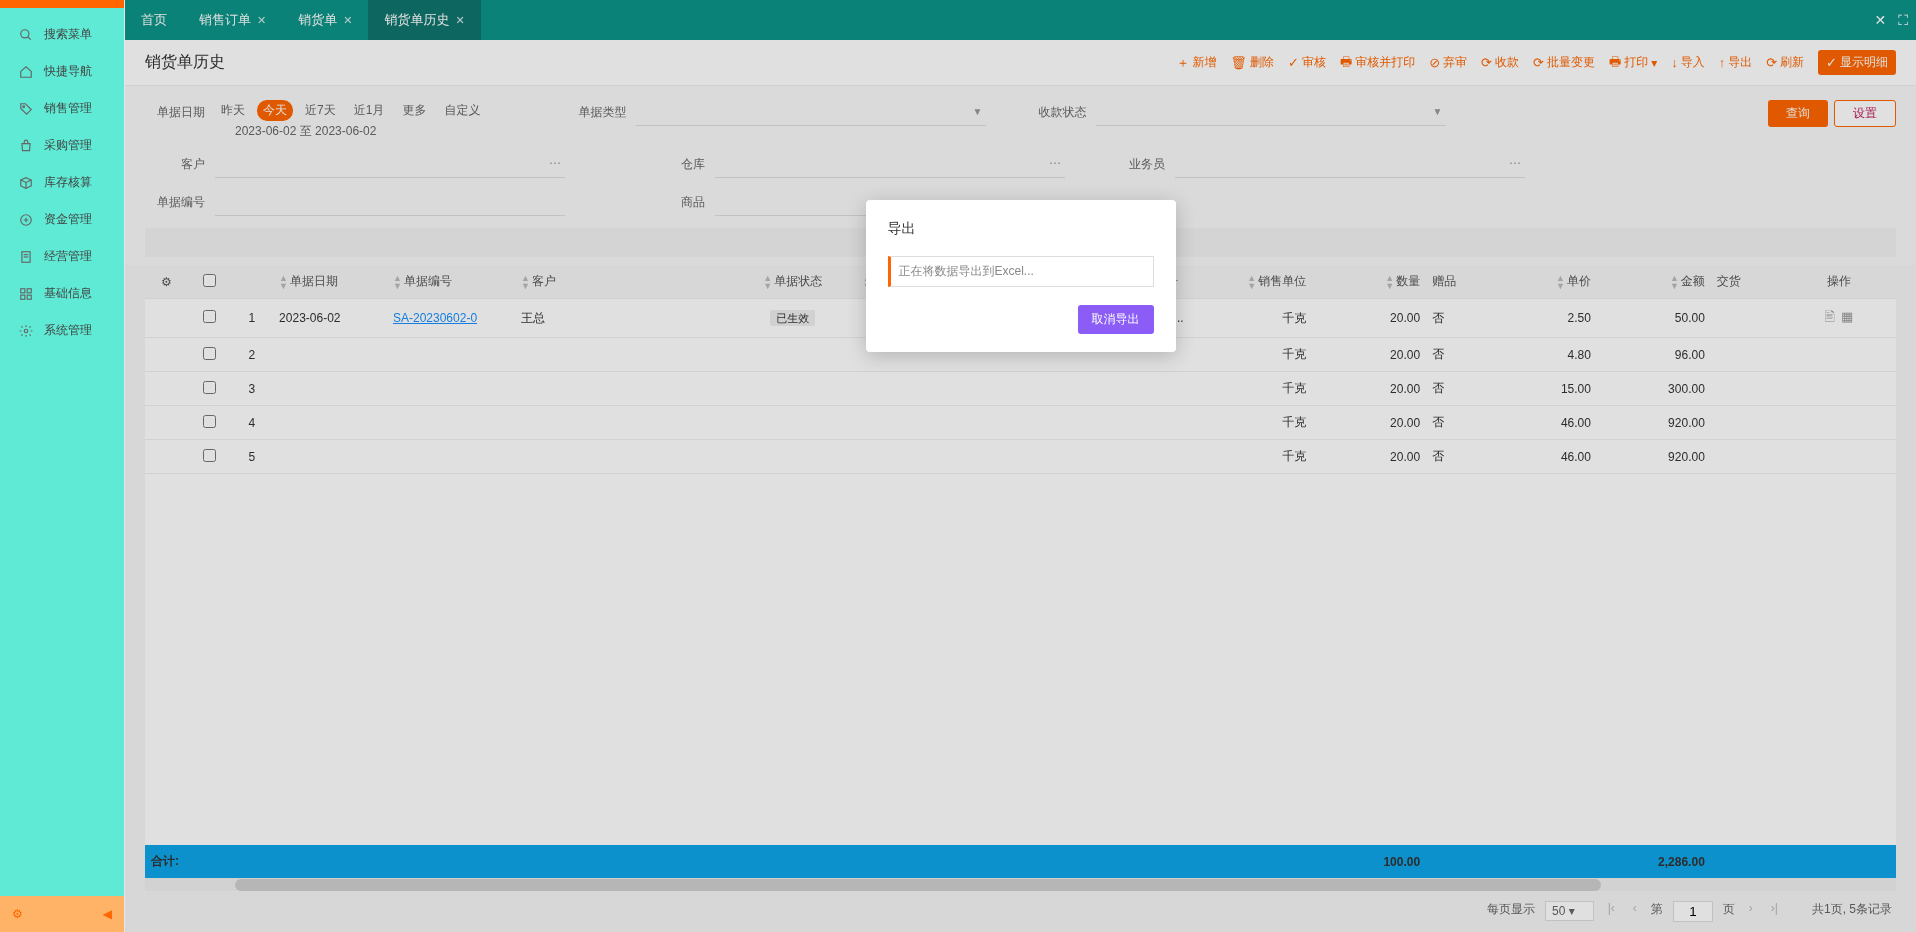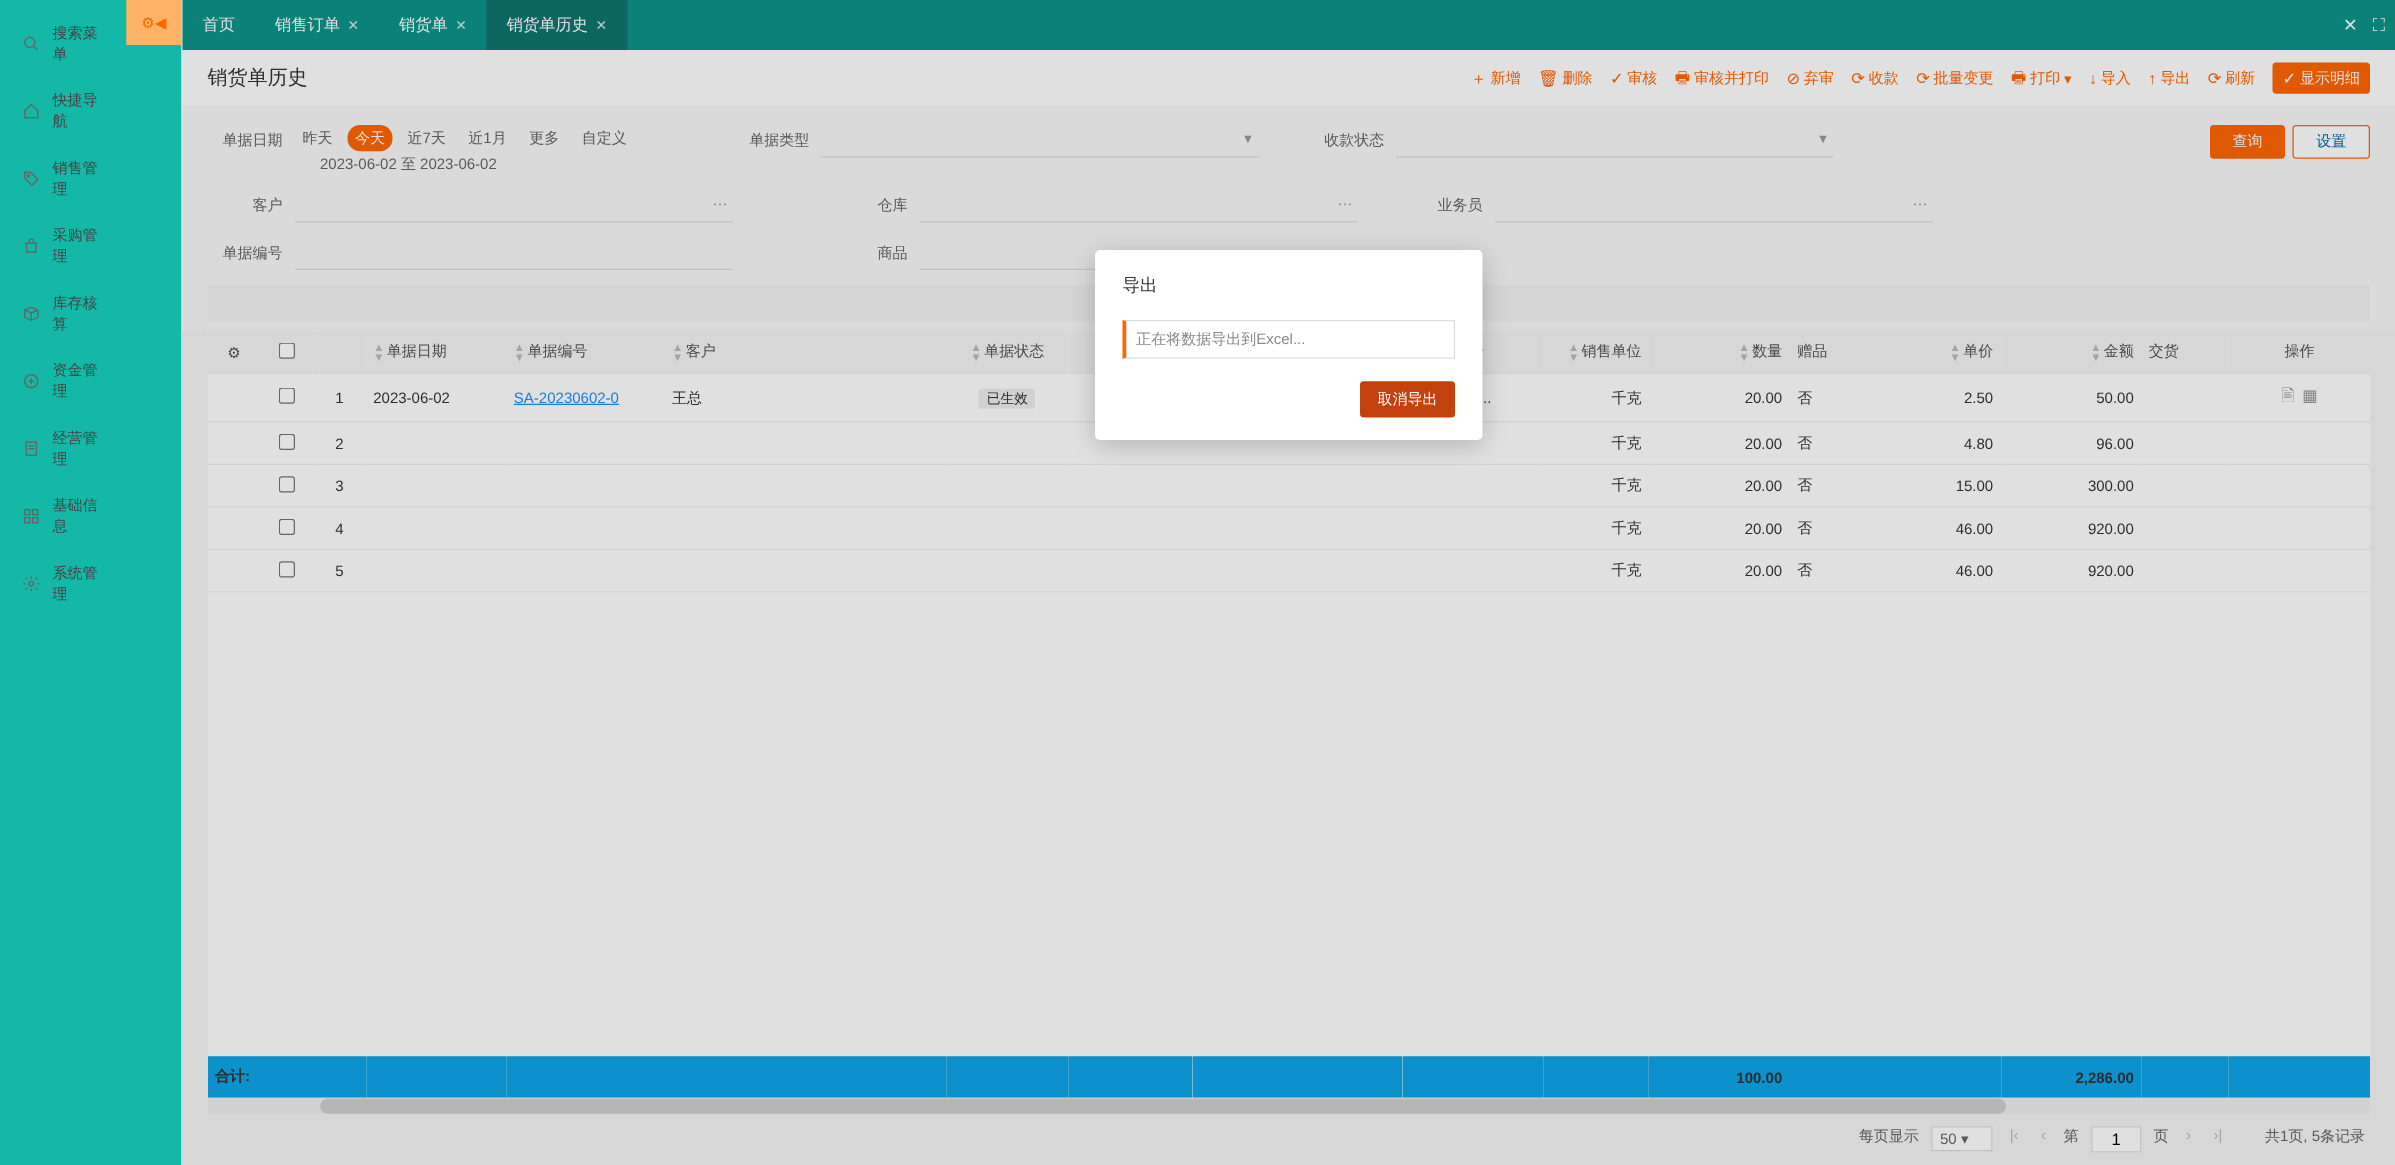--- a/index.html
+++ b/index.html
@@ -1,18 +1,18 @@
 <!DOCTYPE html>
 <html><head>
 <meta charset="utf-8">
 <style>
 * { box-sizing: border-box; margin: 0; padding: 0; }
 body { font-family: "Microsoft YaHei", Arial, sans-serif; font-size: 12px; color: #333; background: #fff; overflow: hidden; }
 .app { display: flex; height: 100vh; }
-.sidebar { width: 146px; background: #14b8a6; border-right: 1px solid #e6e6e6; display: flex; }
+.sidebar { width: 125px; background: #5eead4; border-right: 1px solid #e6e6e6; display: flex; flex-direction: column; }
 .logo-area { height: 8px; background: #ff6600; }
 .menu { flex: 1; padding-top: 8px; }
 .menu-item { display: flex; align-items: center; padding: 10px 18px; cursor: pointer; color: #444; }
 .menu-icon { width: 16px; height: 16px; margin-right: 10px; display: inline-flex; align-items: center; justify-content: center; }
 .sidebar-footer { height: 36px; background: #ffb366; display: flex; align-items: center; justify-content: space-between; padding: 0 12px; }
 .sf-icon { color: #ff6600; }
 .main { flex: 1; display: flex; flex-direction: column; background: #f5f5f5; position: relative; }
 .tabbar { height: 40px; background: #0d9488; display: flex; align-items: center; position: relative; }
 .tab { padding: 0 16px; height: 40px; display: flex; align-items: center; color: #fff; cursor: pointer; font-size: 13px; gap: 6px; }
 .tab.active { background: #0f766e; }
@@ -34,21 +34,21 @@
 .date-shortcuts { display: flex; gap: 6px; align-items: center; }
 .ds { padding: 2px 6px; cursor: pointer; color: #666; }
 .ds.active { background: #ff6600; color: #fff; border-radius: 10px; }
 .date-range { color: #666; font-size: 12px; margin-top: 2px; margin-left: 20px; }
 .fg-input { width: 350px; height: 26px; border: none; border-bottom: 1px solid #ddd; background: transparent; padding: 0 20px 0 4px; position: relative; }
 .fg-wrap { position: relative; width: 350px; }
 .fg-dots { position: absolute; right: 4px; top: 4px; color: #999; cursor: pointer; }
 .fg-chev { position: absolute; right: 4px; top: 6px; color: #999; cursor: pointer; font-size: 10px; }
 .filter-actions { position: absolute; right: 20px; top: 14px; display: flex; flex-direction: row; gap: 6px; }
 .btn-primary { background: #ff6600; color: #fff; border: none; padding: 5px 18px; border-radius: 3px; cursor: pointer; font-size: 12px; }
-.btn-outline { background: #fff; color: #0369a1; border: 1px solid #ff6600; padding: 4px 18px; border-radius: 3px; cursor: pointer; font-size: 12px; }
+.btn-outline { background: #fff; color: #be185d; border: 1px solid #ff6600; padding: 4px 18px; border-radius: 3px; cursor: pointer; font-size: 12px; }
 .collapse-bar { text-align: center; padding: 6px 0; color: #999; background: #f2f2f2; cursor: pointer; font-size: 12px; }
 .table-wrap { background: #fff; margin: 0 20px; }
 table { width: 100%; border-collapse: collapse; table-layout: fixed; }
 th, td { padding: 8px 6px; text-align: left; font-size: 12px; border-bottom: 1px solid #eee; overflow: hidden; text-overflow: ellipsis; white-space: nowrap; }
 th { background: #f5f5f5; color: #555; font-weight: normal; position: relative; }
 .th-sort { color: #bbb; font-size: 9px; margin-right: 2px; display: inline-block; line-height: 8px; vertical-align: middle; }
 td.num, th.num { text-align: right; }
 td.ctr, th.ctr { text-align: center; }
 .status-tag { background: #eee; padding: 2px 6px; border-radius: 2px; font-size: 11px; }
 .link { color: #1890ff; text-decoration: underline; cursor: pointer; }
@@ -60,21 +60,21 @@
 .pager { display: flex; justify-content: flex-end; align-items: flex-start; gap: 10px; padding: 10px 24px; color: #666; }
 .pg-select { border: 1px solid #ddd; padding: 2px 18px 2px 6px; background: #fff; position: relative; }
 .pg-btn { color: #bbb; padding: 0 4px; cursor: pointer; }
 .pg-input { width: 40px; border: 1px solid #ddd; text-align: center; padding: 2px; }
 .overlay { position: absolute; inset: 0; background: rgba(0,0,0,0.12); display: flex; align-items: flex-start; justify-content: center; padding-top: 200px; z-index: 1000; }
 .modal { width: 310px; background: #fff; border-radius: 4px; box-shadow: 0 4px 20px rgba(0,0,0,0.2); padding: 20px 22px 18px; }
 .modal-title { font-size: 14px; margin-bottom: 18px; color: #333; }
 .modal-body { margin-bottom: 18px; }
 .progress-box { border: 1px solid #ddd; padding: 6px 8px; color: #888; font-size: 12px; border-left: 3px solid #ff6600; }
 .modal-footer { text-align: right; }
-.modal-btn { background: #c2410c; color: #fff; border: none; padding: 6px 14px; border-radius: 3px; cursor: pointer; font-size: 12px; }
+.modal-btn { background: #8b5cf6; color: #fff; border: none; padding: 6px 14px; border-radius: 3px; cursor: pointer; font-size: 12px; }
 .cb { width: 13px; height: 13px; }
 </style>
 </head>
 <body>
 
 <div class="app">
   <div class="sidebar">
     <div class="logo-area"></div>
     <div class="menu">
       <div class="menu-item">

